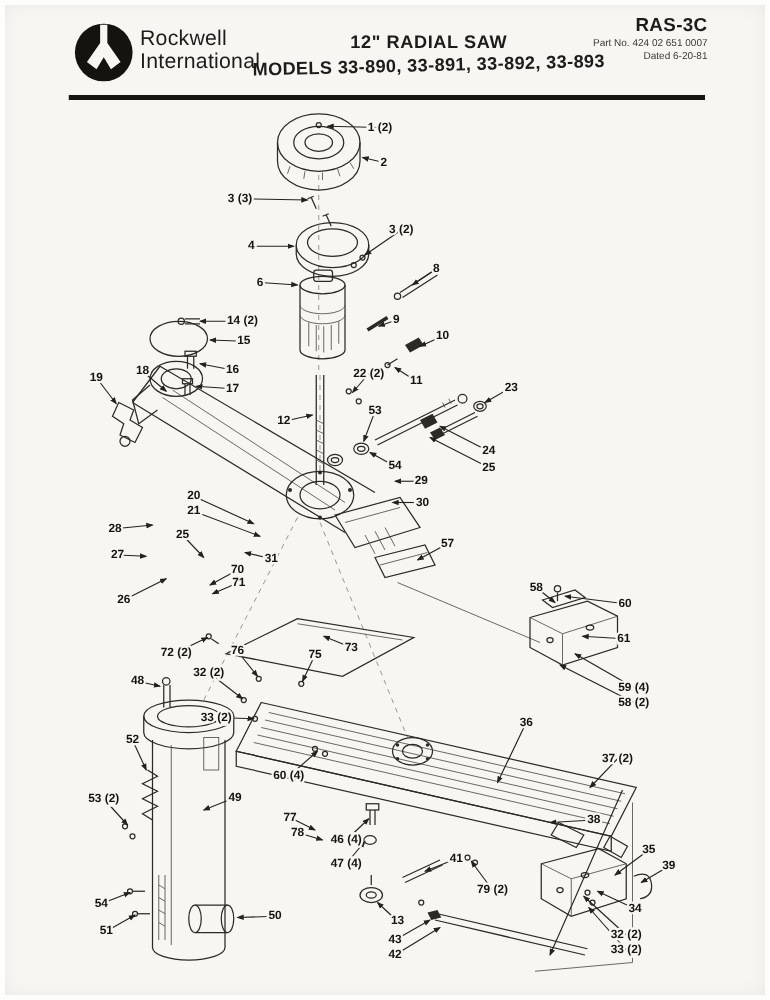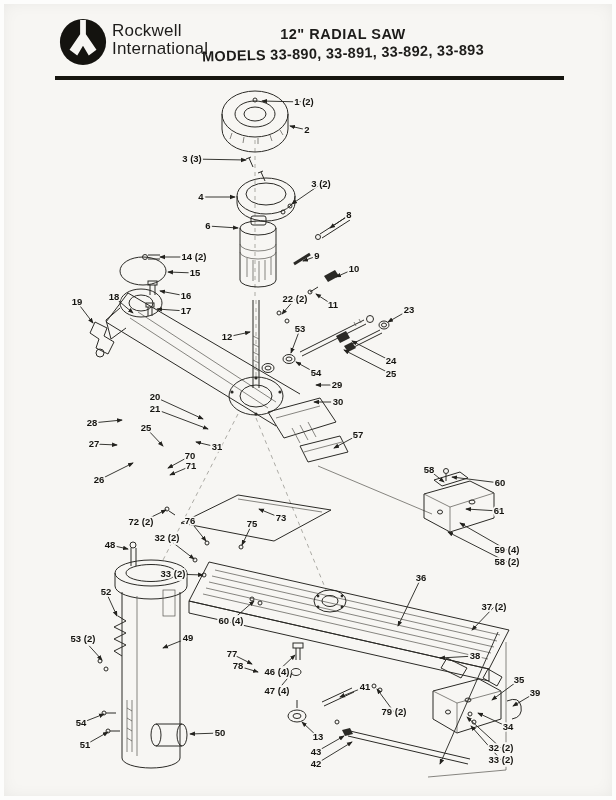--- a/index.html
+++ b/index.html
@@ -382,16 +382,21 @@
       <path d="M-3,-23 h6 v15 l11,16 -8,6 -6,-10 -6,10 -8,-6 11,-16 z" fill="#f7f6f3"></path>
     </svg>
     <div class="brand">
       <div>Rockwell</div>
       <div>International</div>
     </div>
     <div class="titleblock">
       <div class="title">12" RADIAL SAW</div>
       <div class="models">MODELS 33-890, 33-891, 33-892, 33-893</div>
     </div>
+    <div class="refblock">
+      <div class="refcode">RAS-3C</div>
+      <div class="refsmall">Part No. 424 02 651 0007</div>
+      <div class="refsmall">Dated 6-20-81</div>
+    </div>
     <div id="rule"></div>
   </div>
 
 </div>
 
 </body></html>

